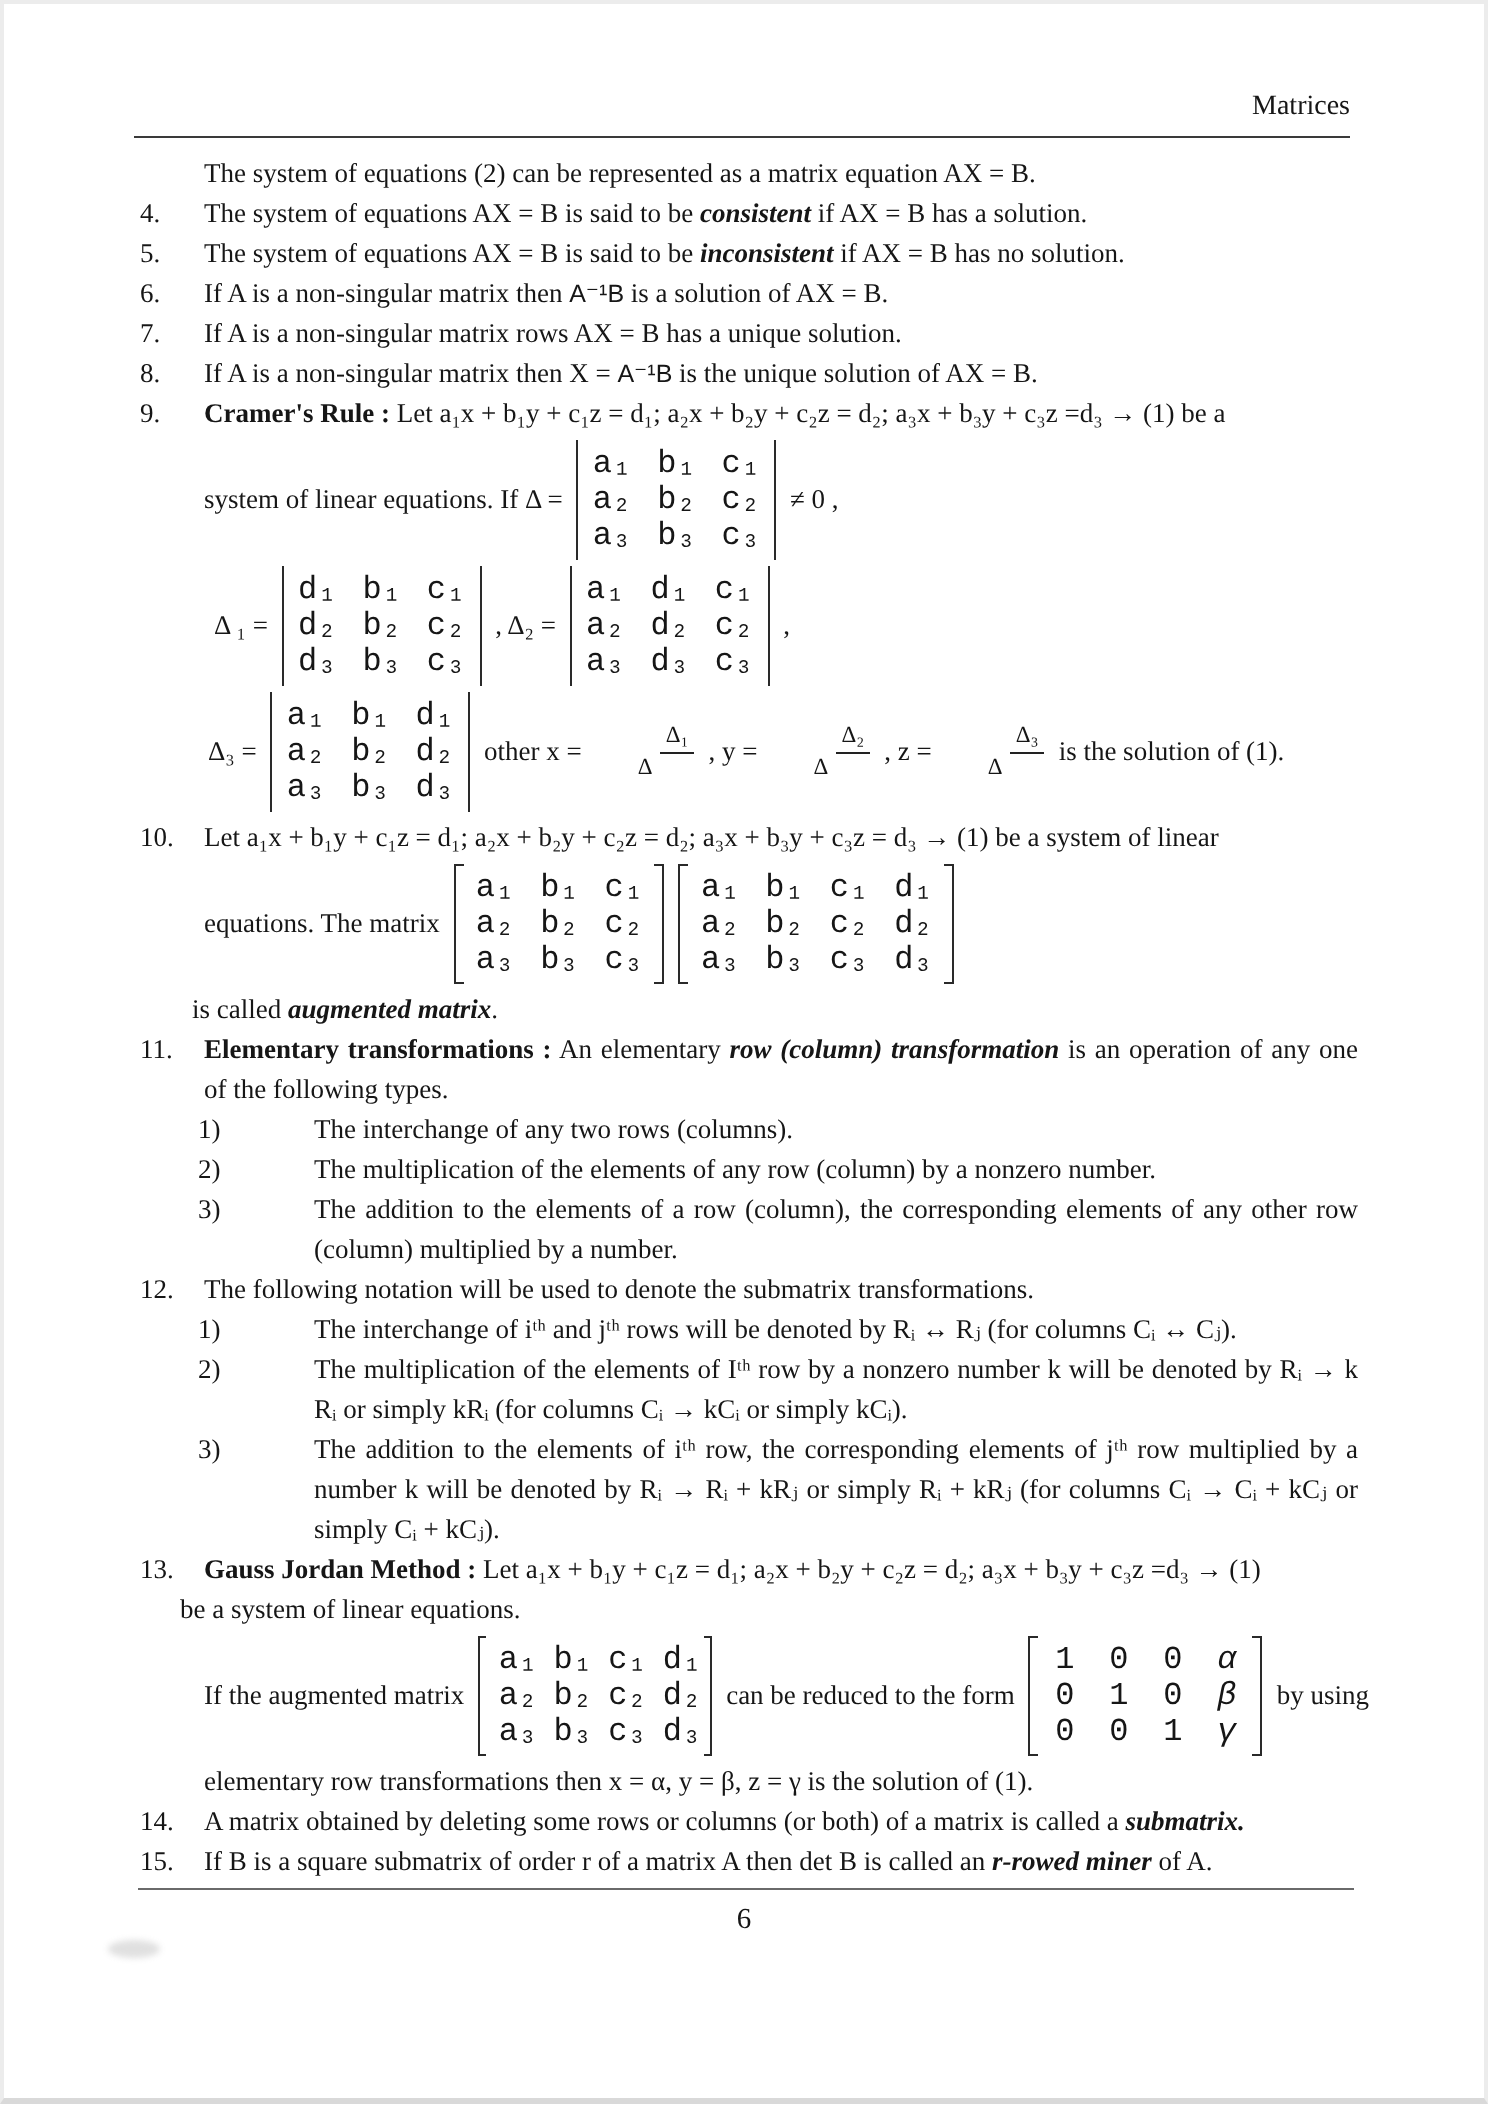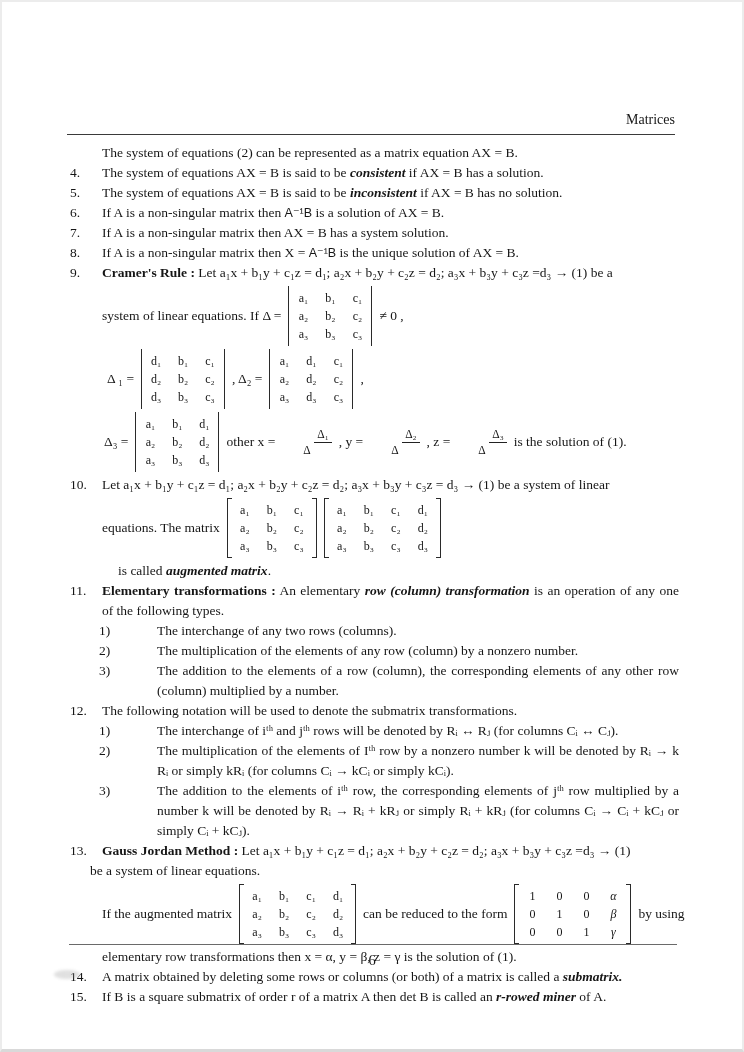--- a/index.html
+++ b/index.html
@@ -5,21 +5,21 @@
   * { margin:0; padding:0; box-sizing:border-box; }
   html,body { background:#ffffff; }
   body { width:744px; height:1052px; position:relative; overflow:hidden;
          font-family:"Liberation Serif","DejaVu Serif","DejaVu Sans",serif;
          color:#161616; font-size:13.5px; line-height:20px; }
   .page { position:absolute; inset:0; background:#fff;
           border:2px solid #ececec; border-bottom:3px solid #d9d9d9; }
   .content { padding:0 63px 0 65px; }
 
   
-  .hdr { margin-top:108px; text-align:right; font-size:14px; padding-right:4px; }
+  .hdr { margin-top:42px; text-align:right; font-size:14px; padding-right:4px; }
   .hdr-rule { border:none; border-top:1.6px solid #3a3a3a; margin-top:4px; margin-right:4px; }
 
   
   .intro { margin-top:8px; padding-left:35px; }
   .item { display:flex; margin-top:0; }
   .item > .num { width:35px; flex:0 0 35px; padding-left:3px; }
   .item > .body { flex:1; }
   .jtext { text-align:justify; }
   .bi { font-weight:bold; font-style:italic; }
   .bd { font-weight:bold; }
@@ -29,22 +29,22 @@
   
   .sub { display:flex; }
   .sub > .snum { flex:0 0 58px; margin-left:32px; }
   .sub > .sbody { flex:1; text-align:justify; }
 
   
   .eqrow { display:flex; align-items:center; gap:7px; margin:3px 0; }
   .mathtxt { white-space:nowrap; }
 
   
-  .mgrid { display:grid; gap:0 13px; font-family:Liberation Serif, serif;
-           font-size:12px; }
+  .mgrid { display:grid; gap:0 13px; font-family:Liberation Mono, monospace;
+           font-size:16px; }
   .mcell { text-align:center; line-height:18px; min-width:14px; }
   .dmat { display:inline-block; border-left:1.2px solid #2a2a2a; border-right:1.2px solid #2a2a2a;
           padding:3px 7px; }
   .bmat { display:inline-flex; align-items:stretch; }
   .bmat .bl { width:5px; border:1.2px solid #2a2a2a; border-right:none; }
   .bmat .br { width:5px; border:1.2px solid #2a2a2a; border-left:none; }
   .bmat .mgrid { padding:3px 6px; }
   .greek-col { font-style:italic; }
 
   
@@ -84,21 +84,21 @@
       <div class="body nowrap"><span>The system of equations AX = B is said to be </span><span class="bi">inconsistent</span><span> if AX = B has no solution.</span></div>
     </div>
 
     <div class="item">
       <span class="num">6.</span>
       <div class="body nowrap"><span>If A is a non-singular matrix then </span><span class="code">A⁻¹B</span><span> is a solution of AX = B.</span></div>
     </div>
 
     <div class="item">
       <span class="num">7.</span>
-      <div class="body nowrap">If A is a non-singular matrix then AX = B has a system solution.</div>
+      <div class="body nowrap">If A is a non-singular matrix rows AX = B has a unique solution.</div>
     </div>
 
     <div class="item">
       <span class="num">8.</span>
       <div class="body nowrap"><span>If A is a non-singular matrix then X = </span><span class="code">A⁻¹B</span><span> is the unique solution of AX = B.</span></div>
     </div>
 
     <div class="item">
       <span class="num">9.</span>
       <div class="body nowrap"><span class="bd">Cramer's Rule :</span><span> Let a₁x + b₁y + c₁z = d₁; a₂x + b₂y + c₂z = d₂; a₃x + b₃y + c₃z =d₃ → (1) be a</span></div>
@@ -217,21 +217,21 @@
             <span class="mcell">c₂</span>
             <span class="mcell">d₂</span>
             <span class="mcell">a₃</span>
             <span class="mcell">b₃</span>
             <span class="mcell">c₃</span>
             <span class="mcell">d₃</span>
           </span>
           <span class="br"></span>
         </span>
     </div>
-    <div style="margin-left:51px;"><span>is called </span><span class="bi">augmented matrix</span><span>.</span></div>
+    <div style="margin-left:29px;"><span>is called </span><span class="bi">augmented matrix</span><span>.</span></div>
 
     <div class="item">
       <span class="num">11.</span>
       <div class="body jtext"><span class="bd">Elementary transformations :</span><span> An elementary </span><span class="bi">row (column) transformation</span><span> is an operation of any one of the following types.</span></div>
     </div>
     <div class="sub">
       <span class="snum">1)</span>
       <div class="sbody">The interchange of any two rows (columns).</div>
     </div>
     <div class="sub">

